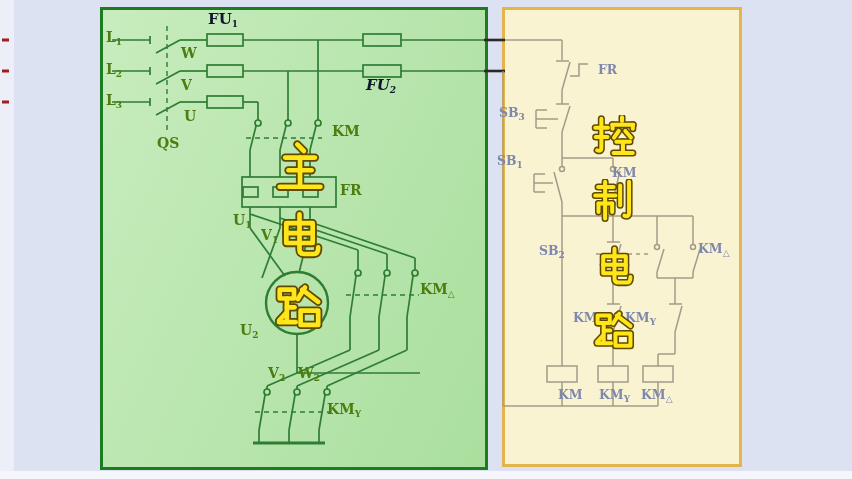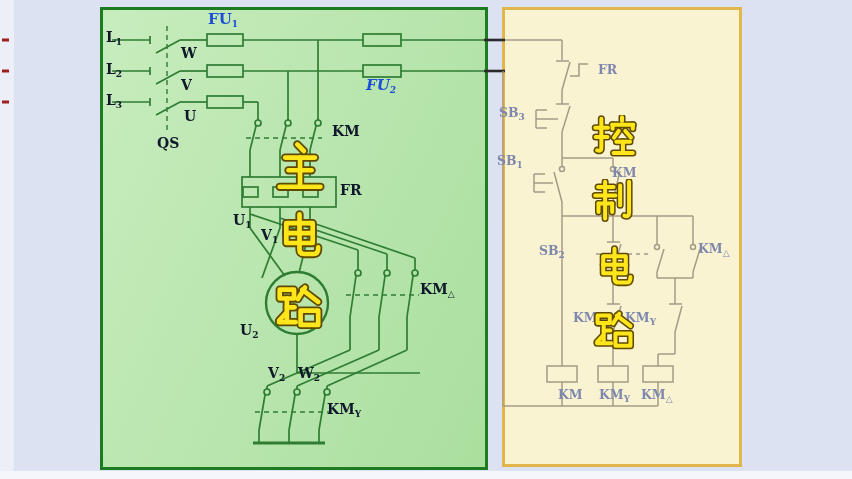--- a/index.html
+++ b/index.html
@@ -7,22 +7,22 @@
          font-family:"DejaVu Serif",serif;}
   #left-strip{position:absolute;left:0;top:0;width:14px;height:479px;background:#ecEEf8;}
   #bottom-strip{position:absolute;left:0;top:471px;width:852px;height:8px;background:#f5f6fb;}
   .panel{position:absolute;box-sizing:border-box;}
   #green-panel{left:100px;top:7px;width:388px;height:463px;
                background:linear-gradient(115deg,#c8ecbe,#aadf9e);border:3px solid #1d7c22;}
   #yellow-panel{left:502px;top:7px;width:240px;height:460px;
                 background:#f9f3d2;border:3px solid #e3b54d;}
   #wires{position:absolute;left:0;top:0;pointer-events:none;}
   .lbl{position:absolute;font-weight:700;white-space:nowrap;line-height:1;}
-  .lbl.m{color:#0f172a;font-size:14px;}
-  .lbl.m.big{font-size:15px;color:#1d4ed8;}
+  .lbl.m{color:#4d7c0f;font-size:14px;}
+  .lbl.m.big{font-size:15px;color:#0f172a;}
   .lbl.c{color:#7e87ac;font-size:12.5px;}
   .lbl .sub{font-size:9px;vertical-align:-3px;}
   .caption{position:absolute;}
   .sr{position:absolute;width:1px;height:1px;overflow:hidden;clip-path:inset(50%);}
 </style>
 </head>
 <body>
 
 <div id="stage">
   <div id="left-strip"></div>

